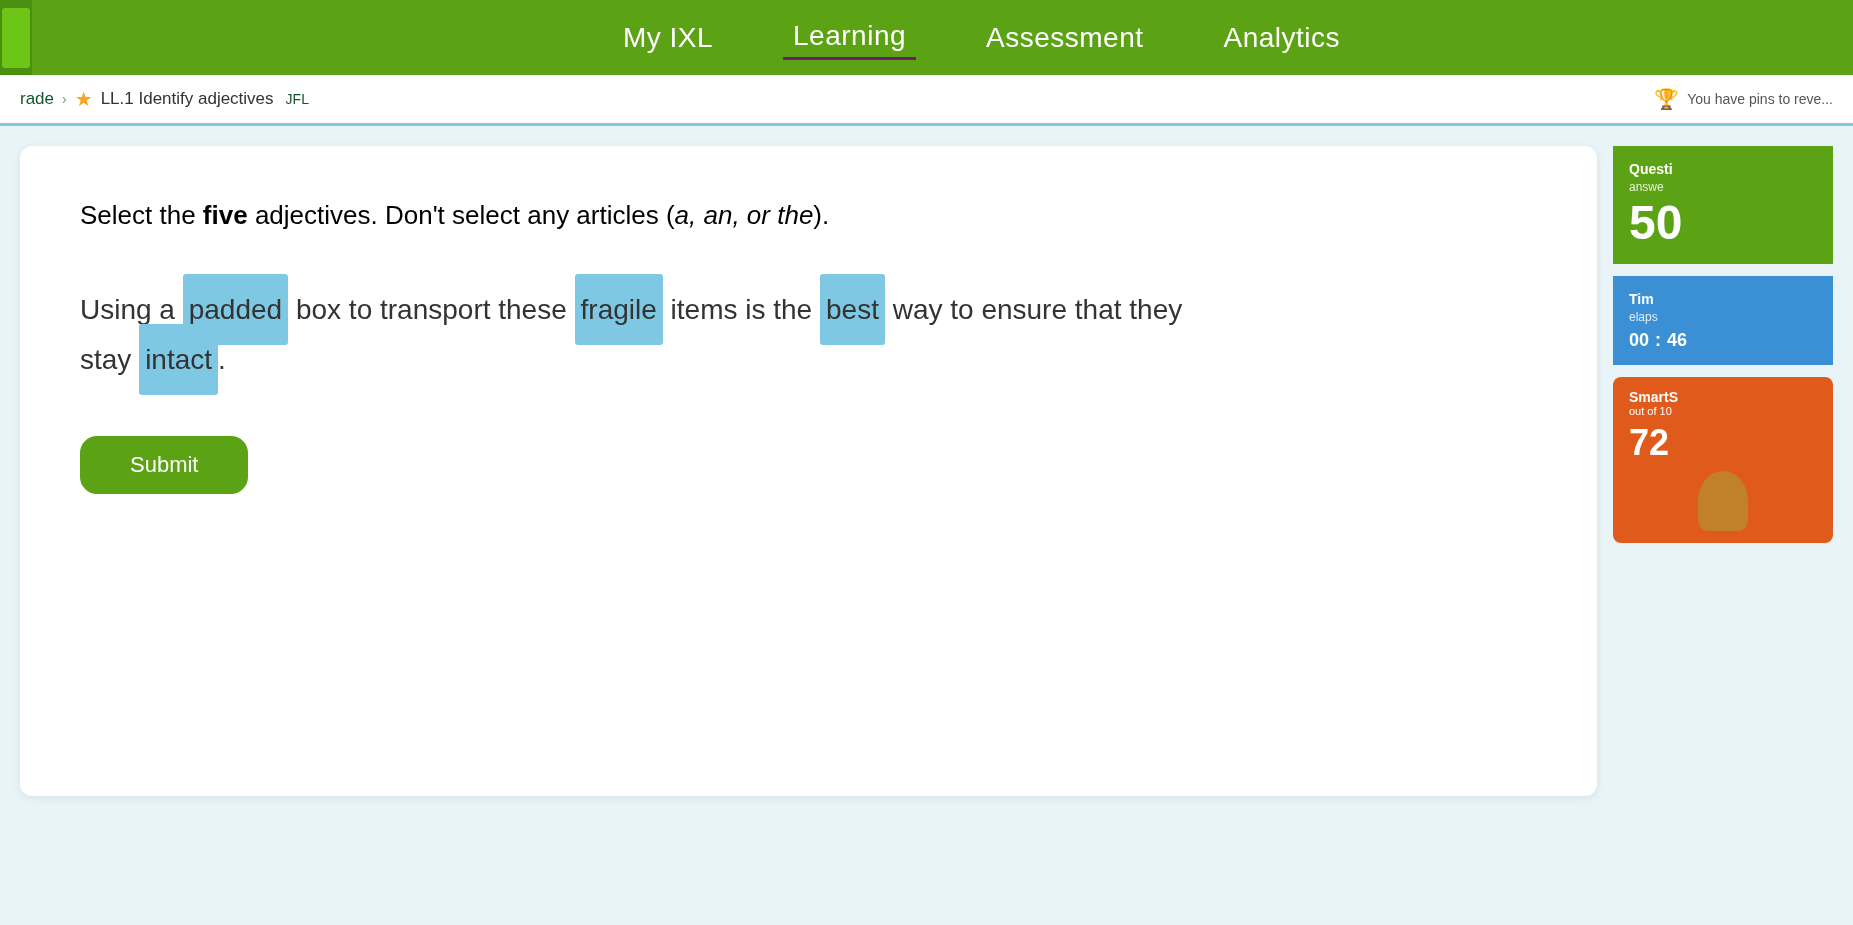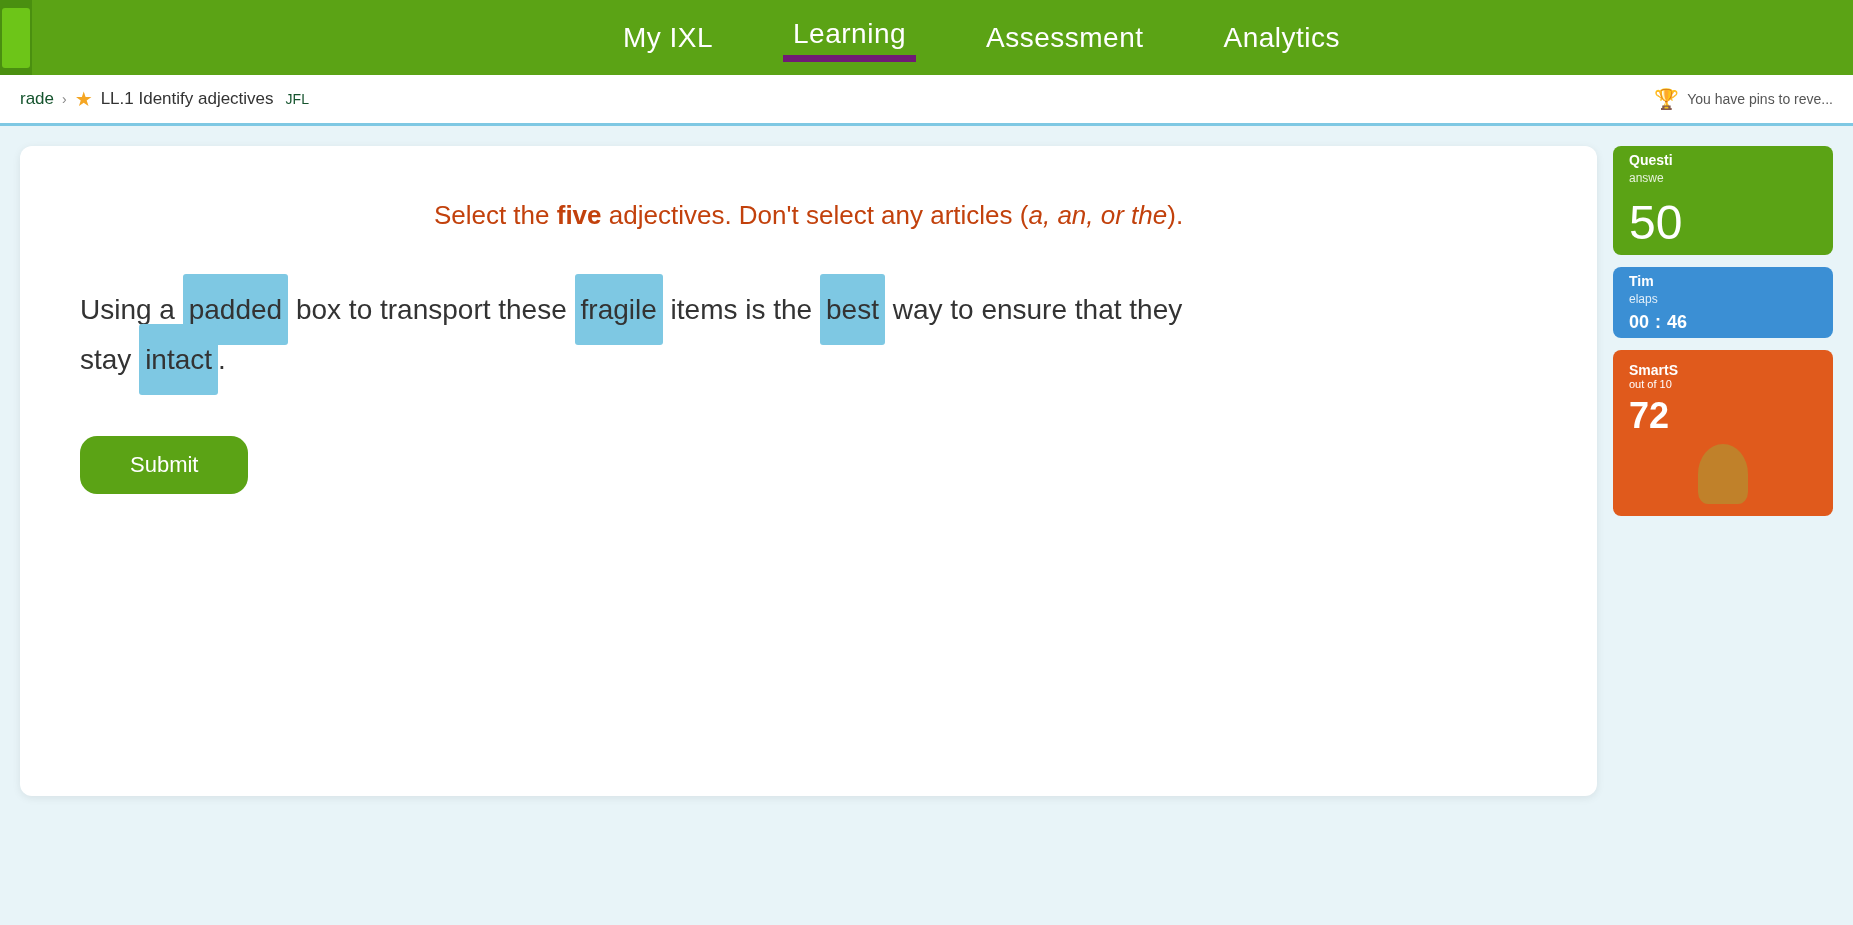--- a/index.html
+++ b/index.html
@@ -44,21 +44,21 @@
     }
     .nav-item {
       color: white;
       font-size: 28px;
       font-weight: 400;
       cursor: pointer;
       padding: 5px 10px;
       letter-spacing: 0.5px;
     }
     .nav-item.active {
-      border-bottom: 7px solid #701a75;
+      border-bottom: 3px solid #701a75;
     }
 
     
     .breadcrumb-bar {
       background: white;
       padding: 12px 20px;
       display: flex;
       align-items: center;
       gap: 8px;
       font-size: 17px;
@@ -112,24 +112,23 @@
       background: white;
       border-radius: 12px;
       padding: 50px 60px;
       flex: 1;
       min-height: 650px;
       box-shadow: 0 2px 8px rgba(0,0,0,0.08);
     }
 
     .instruction-text {
       font-size: 26px;
-      color: #c2410c;
+      color: #000000;
       margin-bottom: 50px;
       line-height: 1.5;
-      text-align: center;
     }
     .instruction-text .bold {
       font-weight: 700;
     }
     .instruction-text em {
       font-style: italic;
     }
 
     .sentence-text {
       font-size: 28px;
@@ -160,40 +159,40 @@
     
     .right-sidebar {
       width: 220px;
       display: flex;
       flex-direction: column;
       gap: 12px;
       padding-top: 0;
     }
 
     .sidebar-panel {
-      border-radius: 8px;
-      padding: 5px 16px;
+      border-radius: 0;
+      padding: 14px 16px;
       color: white;
     }
     .sidebar-panel.green {
       background: #5ba315;
     }
     .sidebar-panel.blue {
       background: #3b8fd4;
     }
     .sidebar-panel-title {
       font-size: 14px;
       font-weight: 600;
       line-height: 1.3;
     }
     .sidebar-panel-value {
       font-size: 48px;
-      font-weight: 400;
+      font-weight: 700;
       line-height: 1.1;
-      margin-top: 12px;
+      margin-top: 3px;
     }
     .sidebar-panel-sub {
       font-size: 12px;
       opacity: 0.85;
       margin-top: 2px;
     }
     .timer-row {
       display: flex;
       align-items: baseline;
       gap: 6px;

